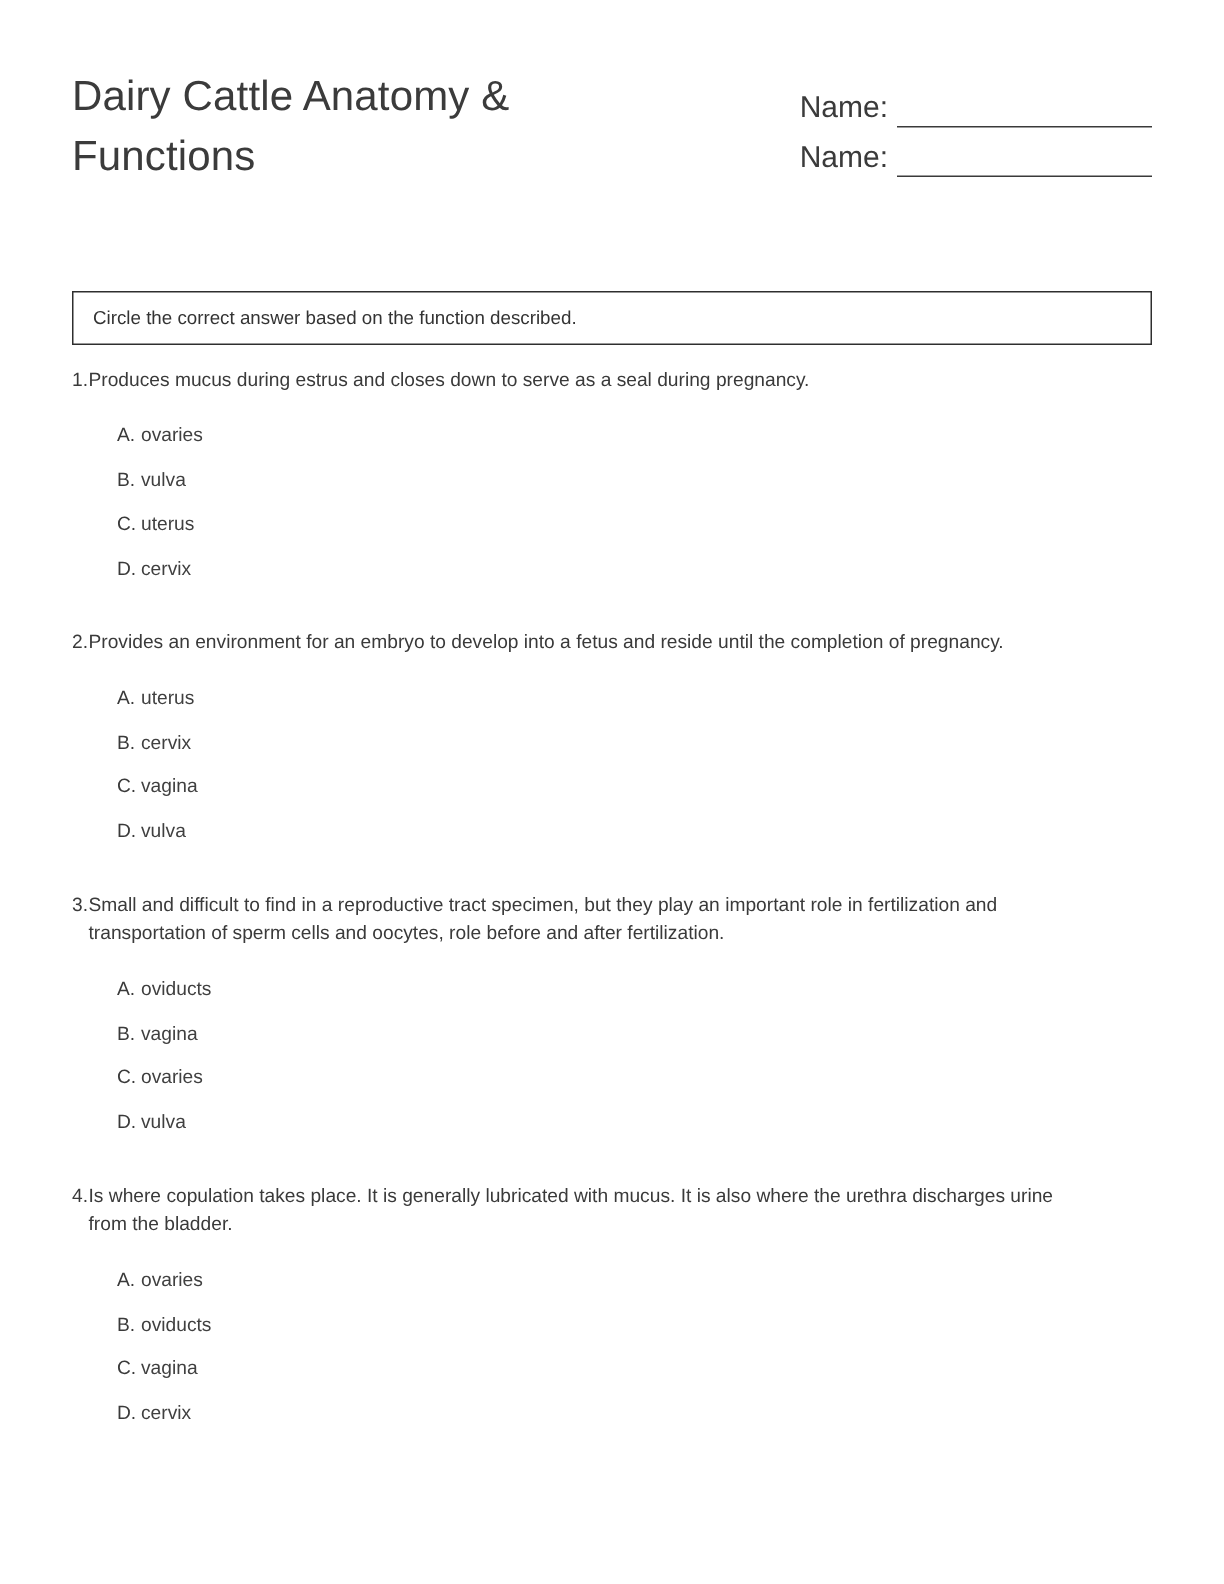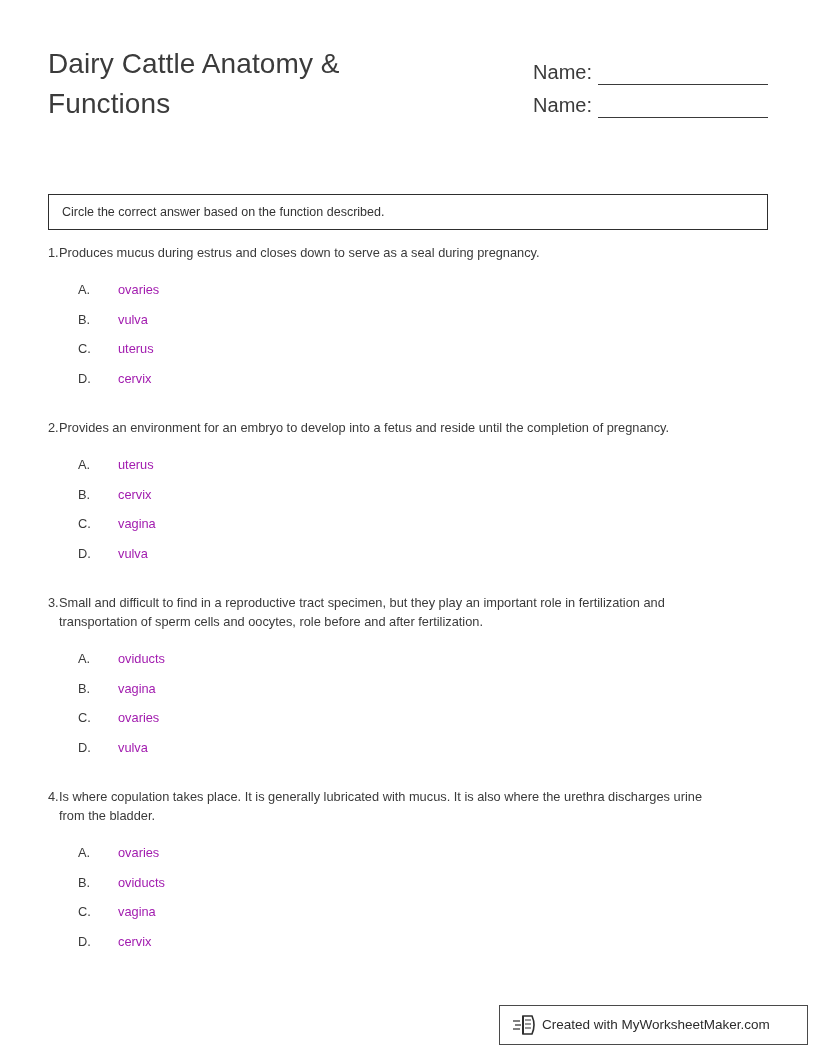--- a/index.html
+++ b/index.html
@@ -131,24 +131,24 @@
   .opt-letter {
     position: absolute;
     left: 0;
     top: 0;
     width: 22px;
     font-size: 12.8px;
     line-height: 19px;
     color: #3a3a3a;
   }
   .opt-label {
-    margin-left: 40px;
+    margin-left: 16px;
     font-size: 12.8px;
     line-height: 19px;
-    color: #a21caf;
+    color: #404040;
   }
 
   
   .footer-badge {
     position: absolute;
     left: 499px;
     top: 1005px;
     width: 309px;
     height: 40px;
     border: 1.2px solid #4a4a4a;
@@ -295,29 +295,14 @@
         </div>
         <div class="option">
           <span class="opt-letter">D.</span>
           <span class="opt-label">cervix</span>
         </div>
       </div>
     </div>
 
   </div>
 
-  <div class="footer-badge">
-    <span class="footer-logo">
-      <svg width="26" height="22" viewBox="0 0 26 22" xmlns="http://www.w3.org/2000/svg">
-        <line x1="1" y1="7" x2="8" y2="7" stroke="#4a4a4a" stroke-width="1.4"></line>
-        <line x1="3" y1="11" x2="9" y2="11" stroke="#4a4a4a" stroke-width="1.4"></line>
-        <line x1="1" y1="15" x2="8" y2="15" stroke="#4a4a4a" stroke-width="1.4"></line>
-        <path d="M11 2 L20 2 Q24 11 20 20 L11 20 Z" fill="#ffffff" stroke="#2e2e2e" stroke-width="1.6"></path>
-        <path d="M13 6 L19 6" stroke="#555555" stroke-width="1.2"></path>
-        <path d="M13 10 L19 10" stroke="#555555" stroke-width="1.2"></path>
-        <path d="M13 14 L19 14" stroke="#555555" stroke-width="1.2"></path>
-        <path d="M11 2 L11 20" stroke="#2e2e2e" stroke-width="2"></path>
-      </svg>
-    </span>
-    <span class="footer-text">Created with MyWorksheetMaker.com</span>
-  </div>
 
 </div>
 
 </body></html>

